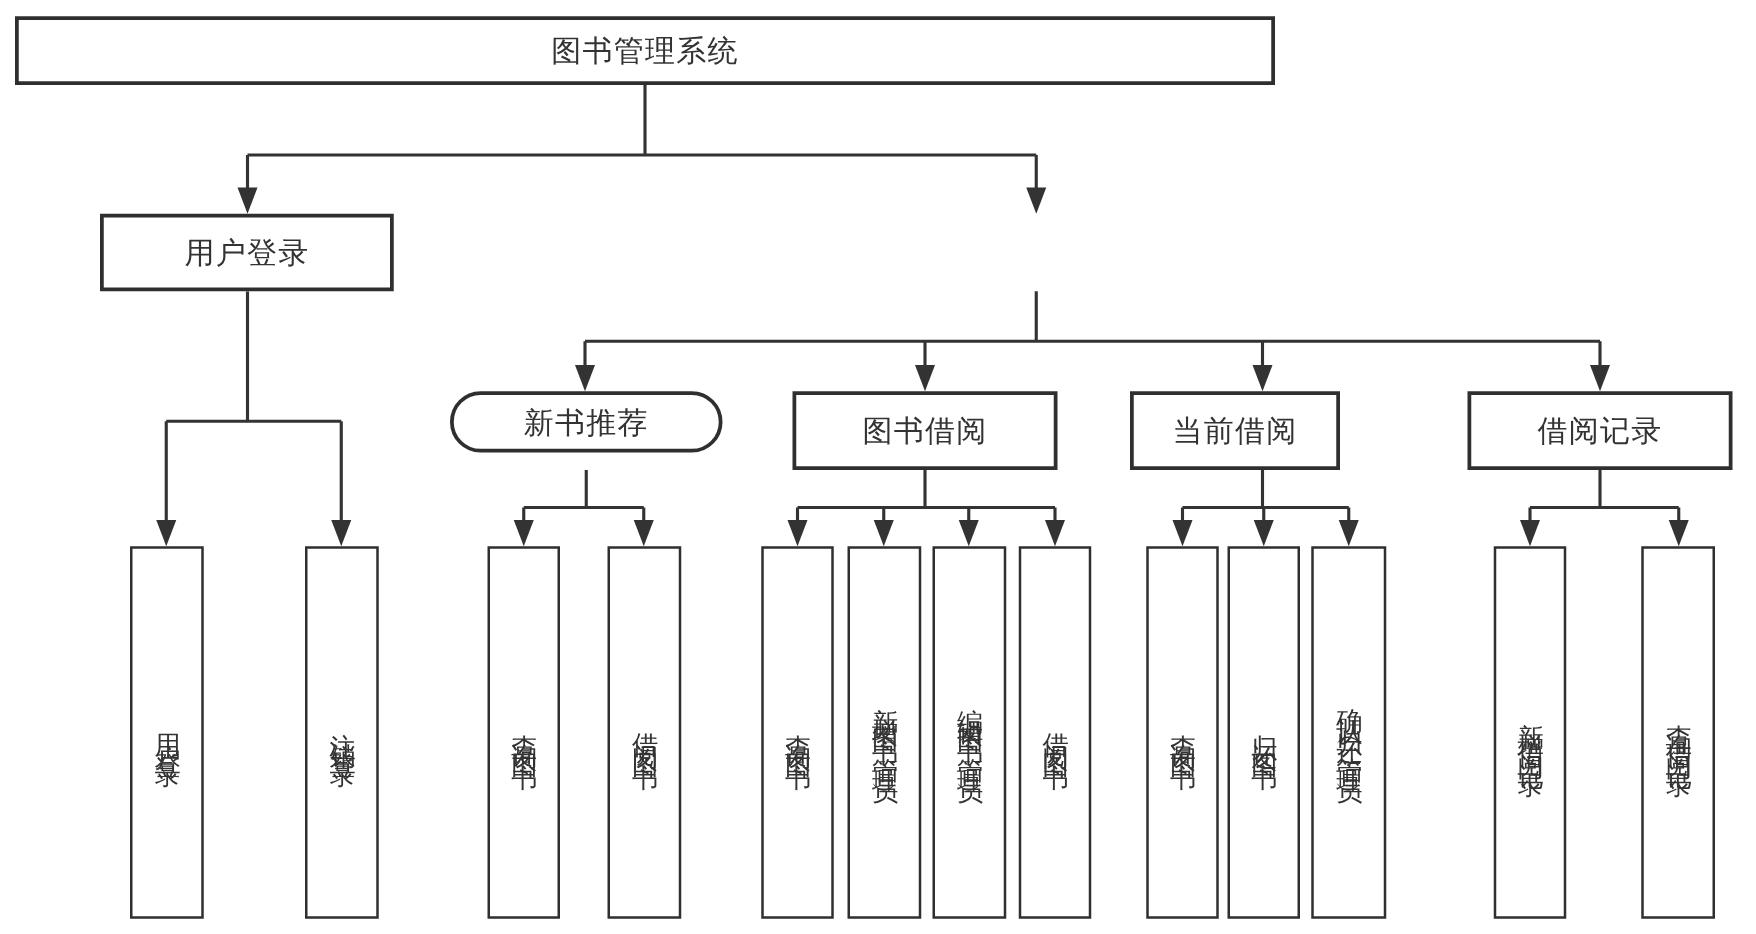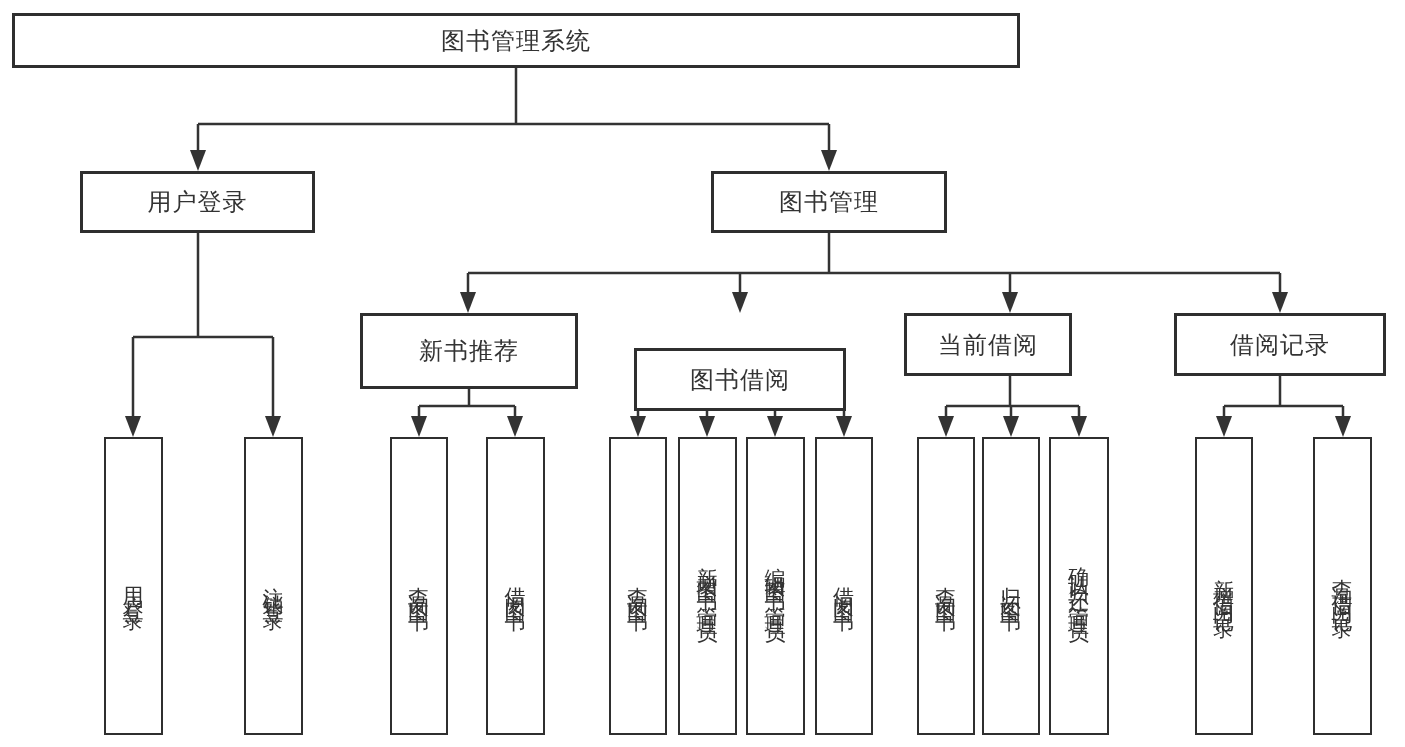--- a/index.html
+++ b/index.html
@@ -106,24 +106,23 @@
       <polygon points="1003,416 1019,416 1011,437"></polygon>
       <polygon points="1071,416 1087,416 1079,437"></polygon>
       <polygon points="1216,416 1232,416 1224,437"></polygon>
       <polygon points="1335,416 1351,416 1343,437"></polygon>
     </g>
   </svg>
 
   <div class="hbox" style="left:12px; top:13px; width:1008px; height:55px;">图书管理系统</div>
 
   <div class="hbox" style="left:80px; top:171px; width:235px; height:62px;">用户登录</div>
-  <div class="hbox" style="left:711px; top:171px; width:236px; height:62px;">图书管理</div>
 
-  <div class="hbox" style="left:360px; top:313px; width:218px; height:76px;">新书推荐</div>
-  <div class="hbox" style="left:634px; top:313px; width:212px; height:63px;margin-top:35px;">图书借阅</div>
+  <div class="hbox" style="left:360px; top:313px; width:218px; height:49px;border-radius:28px;">新书推荐</div>
+  <div class="hbox" style="left:634px; top:313px; width:212px; height:63px;">图书借阅</div>
   <div class="hbox" style="left:904px; top:313px; width:168px; height:63px;">当前借阅</div>
   <div class="hbox" style="left:1174px; top:313px; width:212px; height:63px;">借阅记录</div>
 
   <div class="vbox" style="left:104px; top:437px; width:59px; height:298px;">
     <span class="vtext">用户登录</span>
   </div>
   <div class="vbox" style="left:244px; top:437px; width:59px; height:298px;">
     <span class="vtext">注销登录</span>
   </div>
   <div class="vbox" style="left:390px; top:437px; width:58px; height:298px;">

